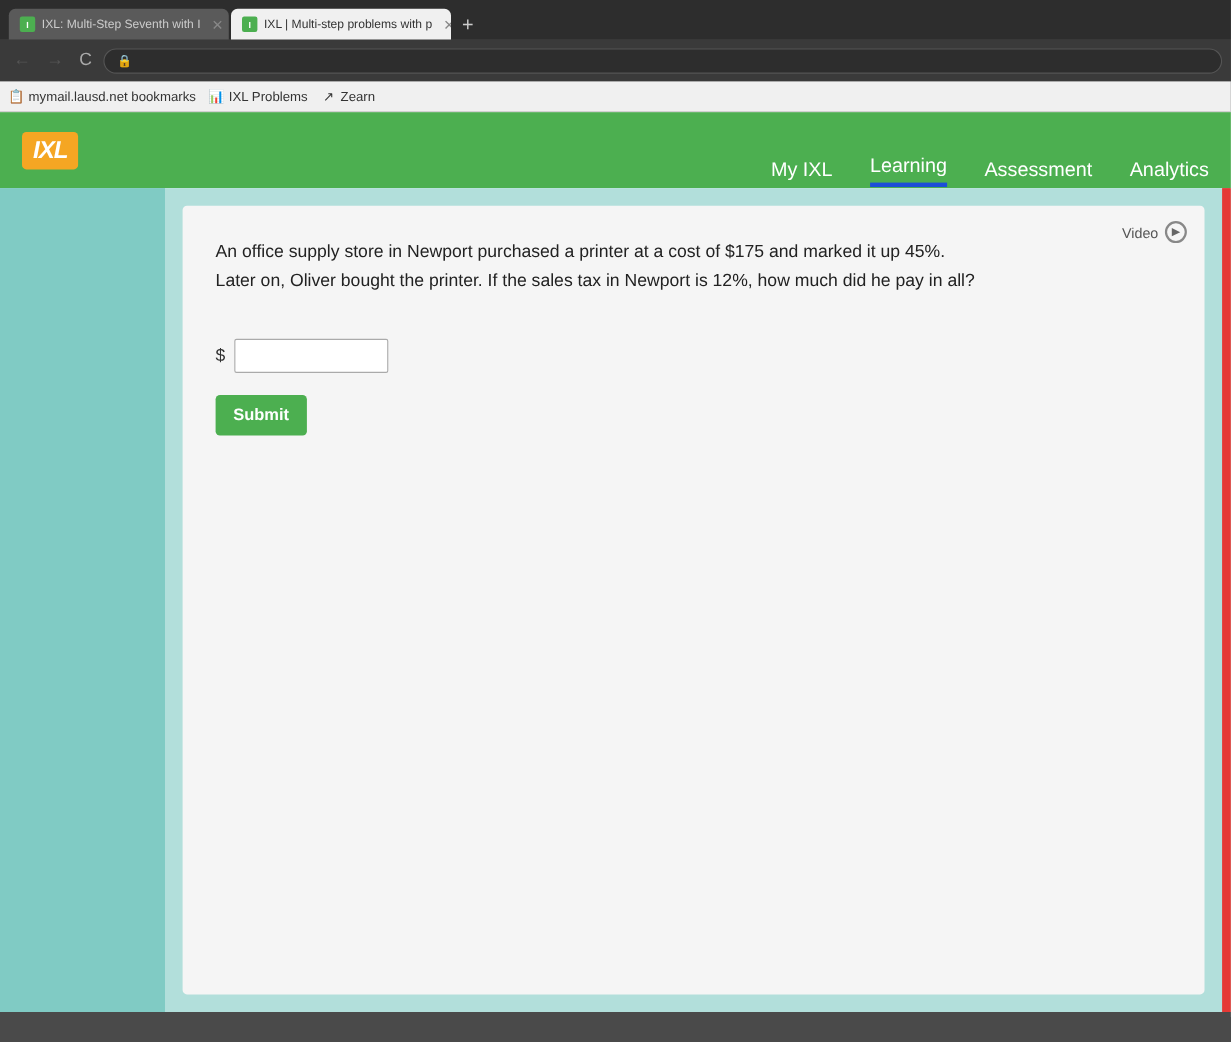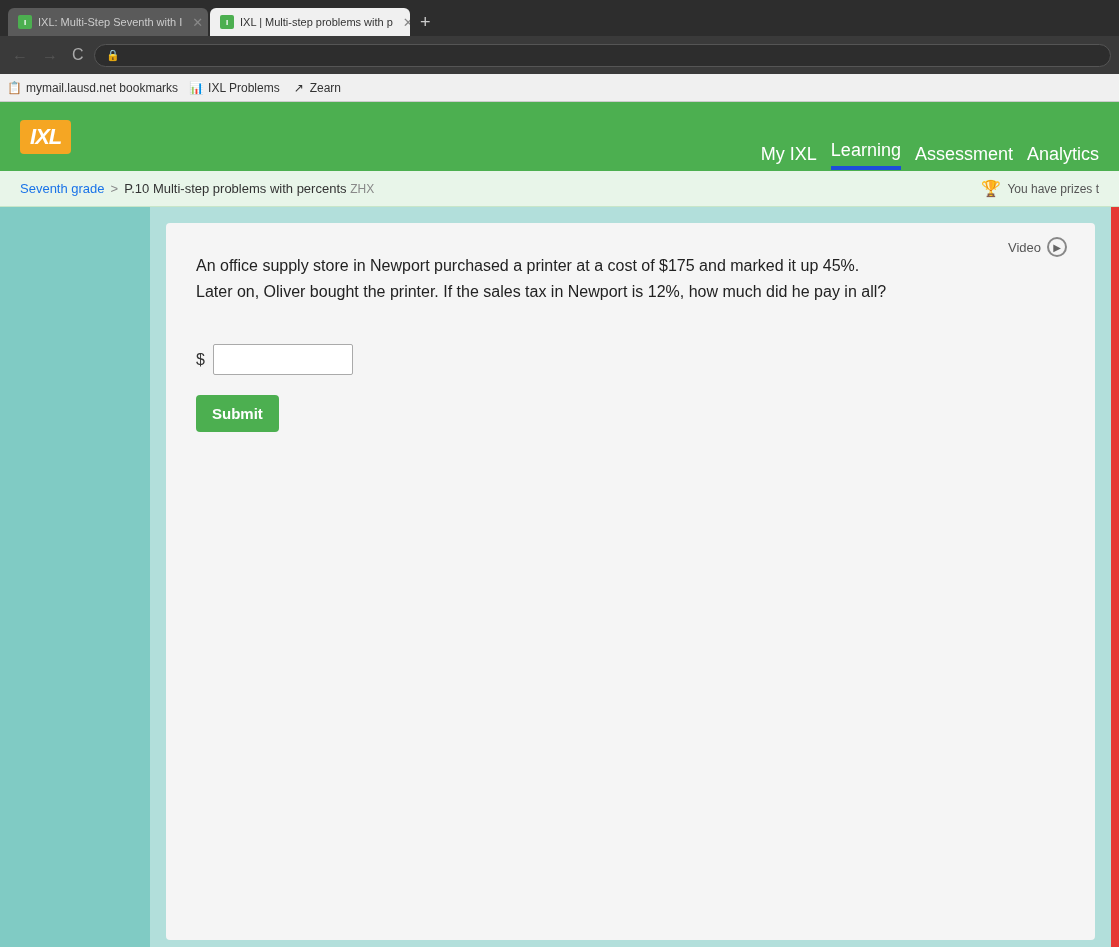--- a/index.html
+++ b/index.html
@@ -166,21 +166,21 @@
     }
 
     .ixl-logo span {
       color: white;
     }
 
     .ixl-nav-spacer { flex: 1; }
 
     .ixl-nav-links {
       display: flex;
-      gap: 14px;
+      gap: 34px;
       align-items: center;
       margin-top: 36px;
     }
 
     .ixl-nav-link {
       color: white;
       font-size: 18px;
       font-weight: 500;
       cursor: pointer;
       text-decoration: none;
@@ -260,21 +260,21 @@
       background: #f5f5f5;
       margin: 16px;
       border-radius: 4px;
       padding: 30px;
       position: relative;
     }
 
     .video-btn {
       position: absolute;
       top: 14px;
-      right: 28px;
+      right: 16px;
       display: flex;
       align-items: center;
       gap: 6px;
       font-size: 13px;
       color: #555;
       cursor: pointer;
     }
 
     .video-play-icon {
       width: 20px;
@@ -387,35 +387,20 @@
     </div>
     <div class="ixl-nav-spacer"></div>
     <div class="ixl-nav-links">
       <a class="ixl-nav-link">My IXL</a>
       <a class="ixl-nav-link active">Learning</a>
       <a class="ixl-nav-link">Assessment</a>
       <a class="ixl-nav-link">Analytics</a>
     </div>
   </div>
 
-  <div class="breadcrumb-bar">
-    <div class="breadcrumb">
-      <span class="breadcrumb-link">Seventh grade</span>
-      <span class="breadcrumb-separator">&gt;</span>
-      <span class="breadcrumb-current">
-        <span>P.10</span>
-        <span>Multi-step problems with percents</span>
-        <span class="breadcrumb-code">ZHX</span>
-      </span>
-    </div>
-    <div class="prizes-btn">
-      <span class="trophy-icon">🏆</span>
-      <span>You have prizes t</span>
-    </div>
-  </div>
 
   <div class="main-content">
     <div class="left-sidebar"></div>
 
     <div class="question-area">
       
       <div class="video-btn">
         <span>Video</span>
         <div class="video-play-icon">▶</div>
       </div>

